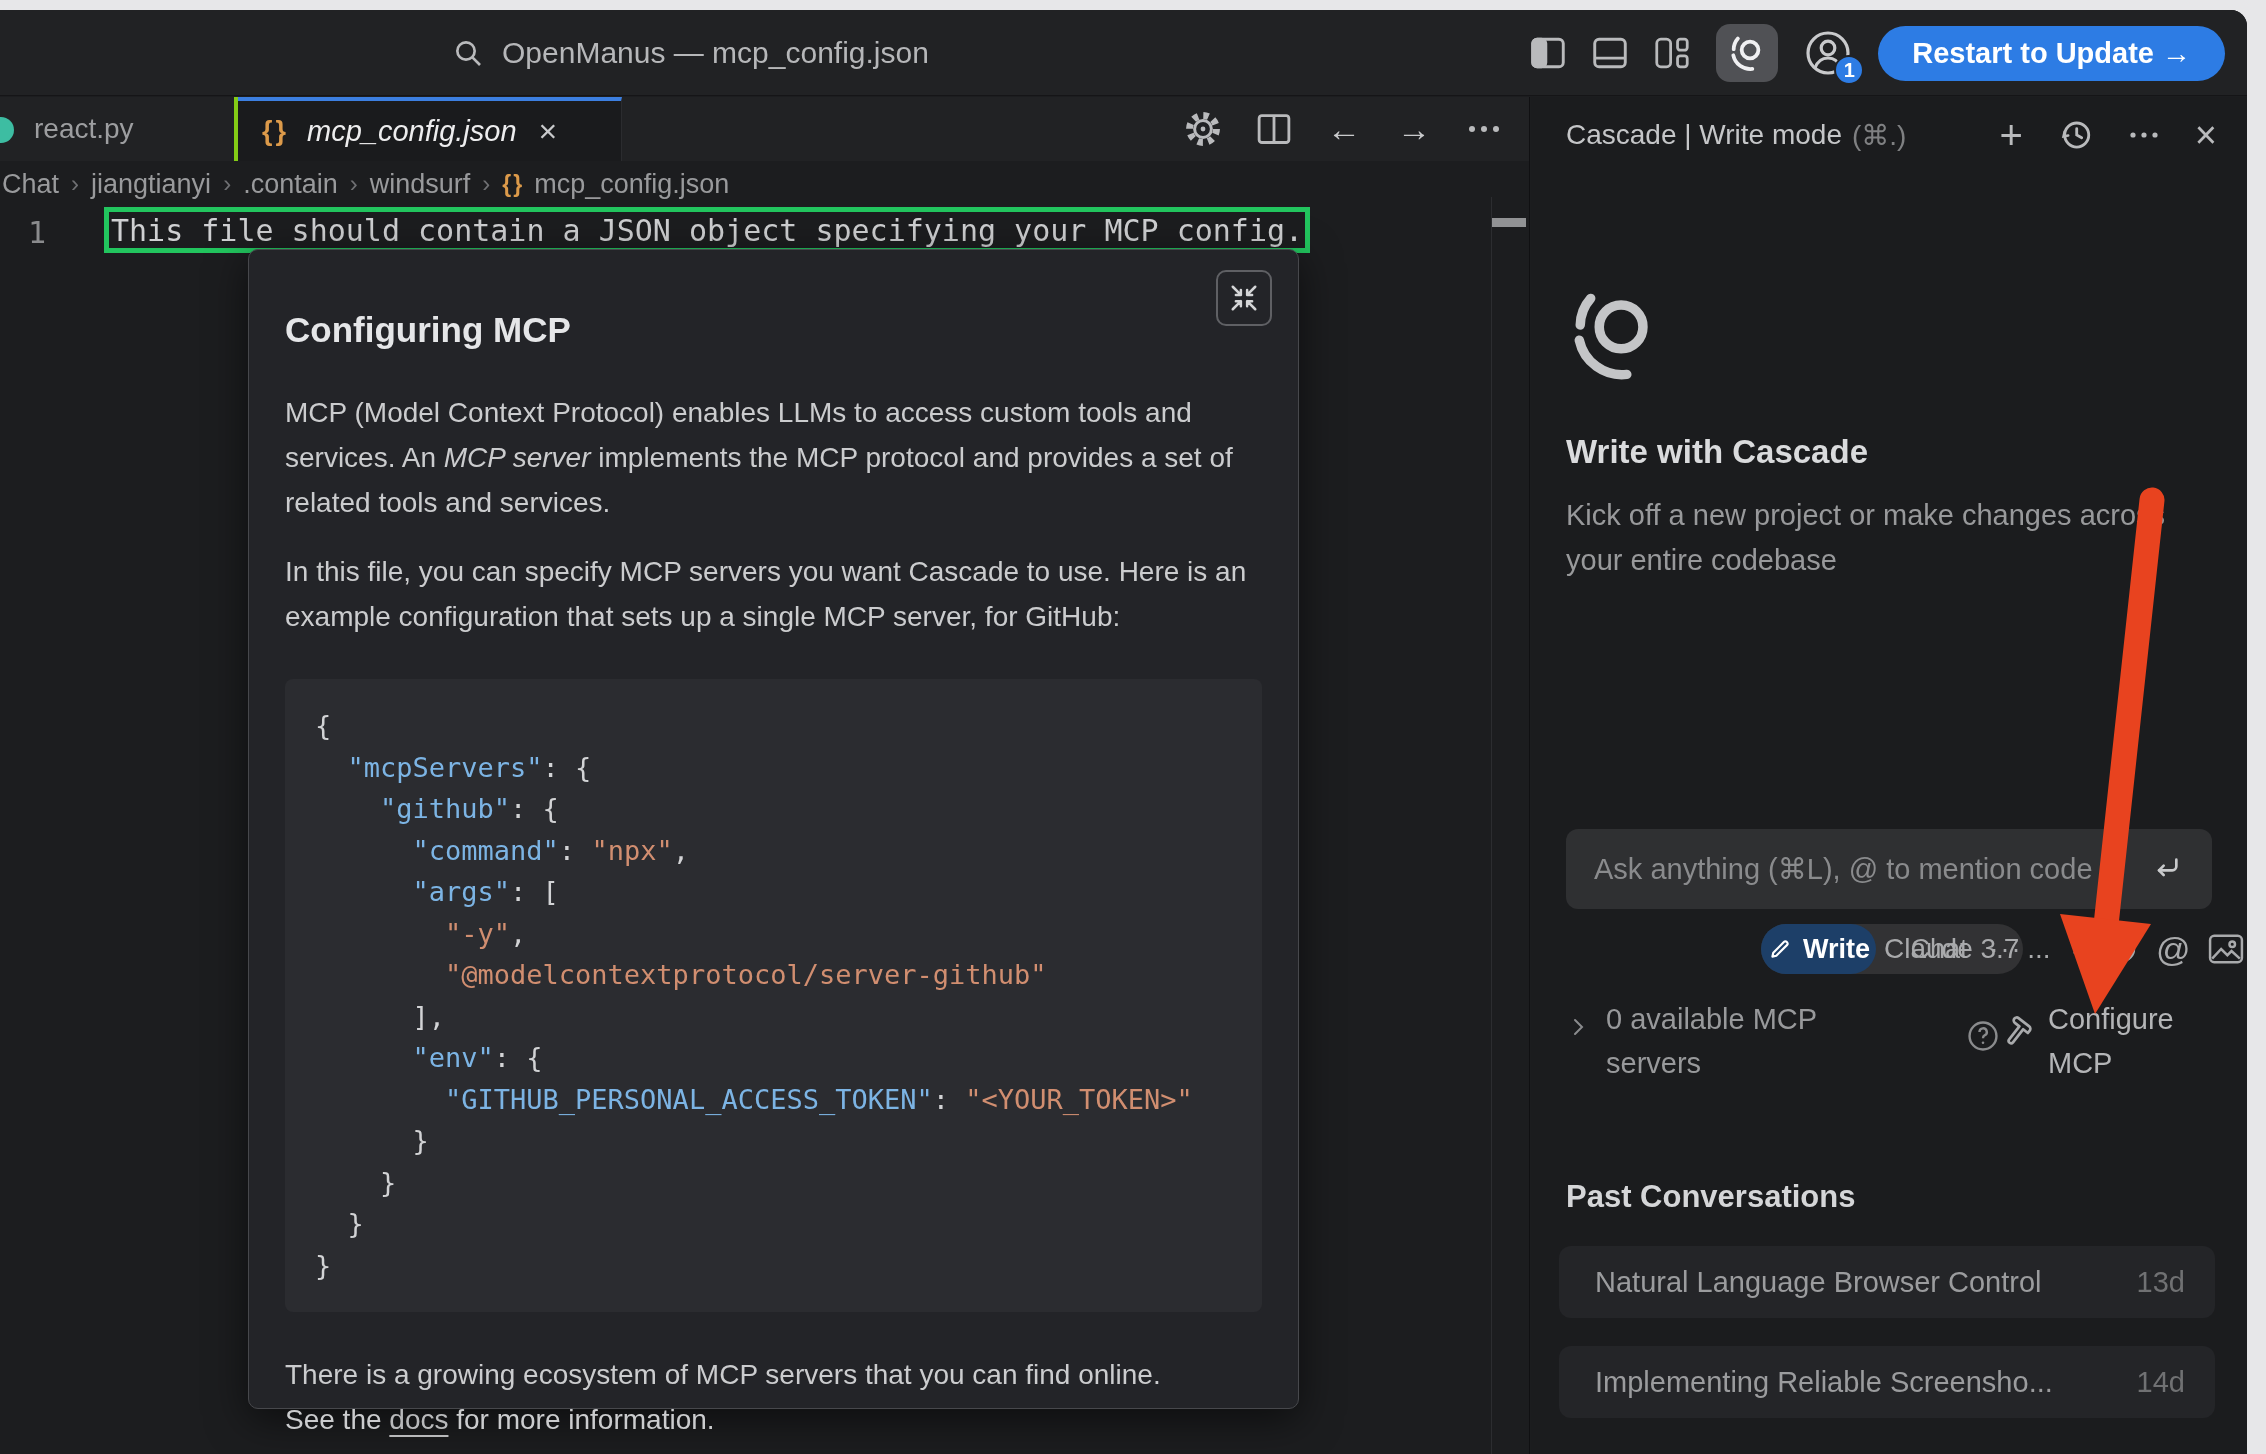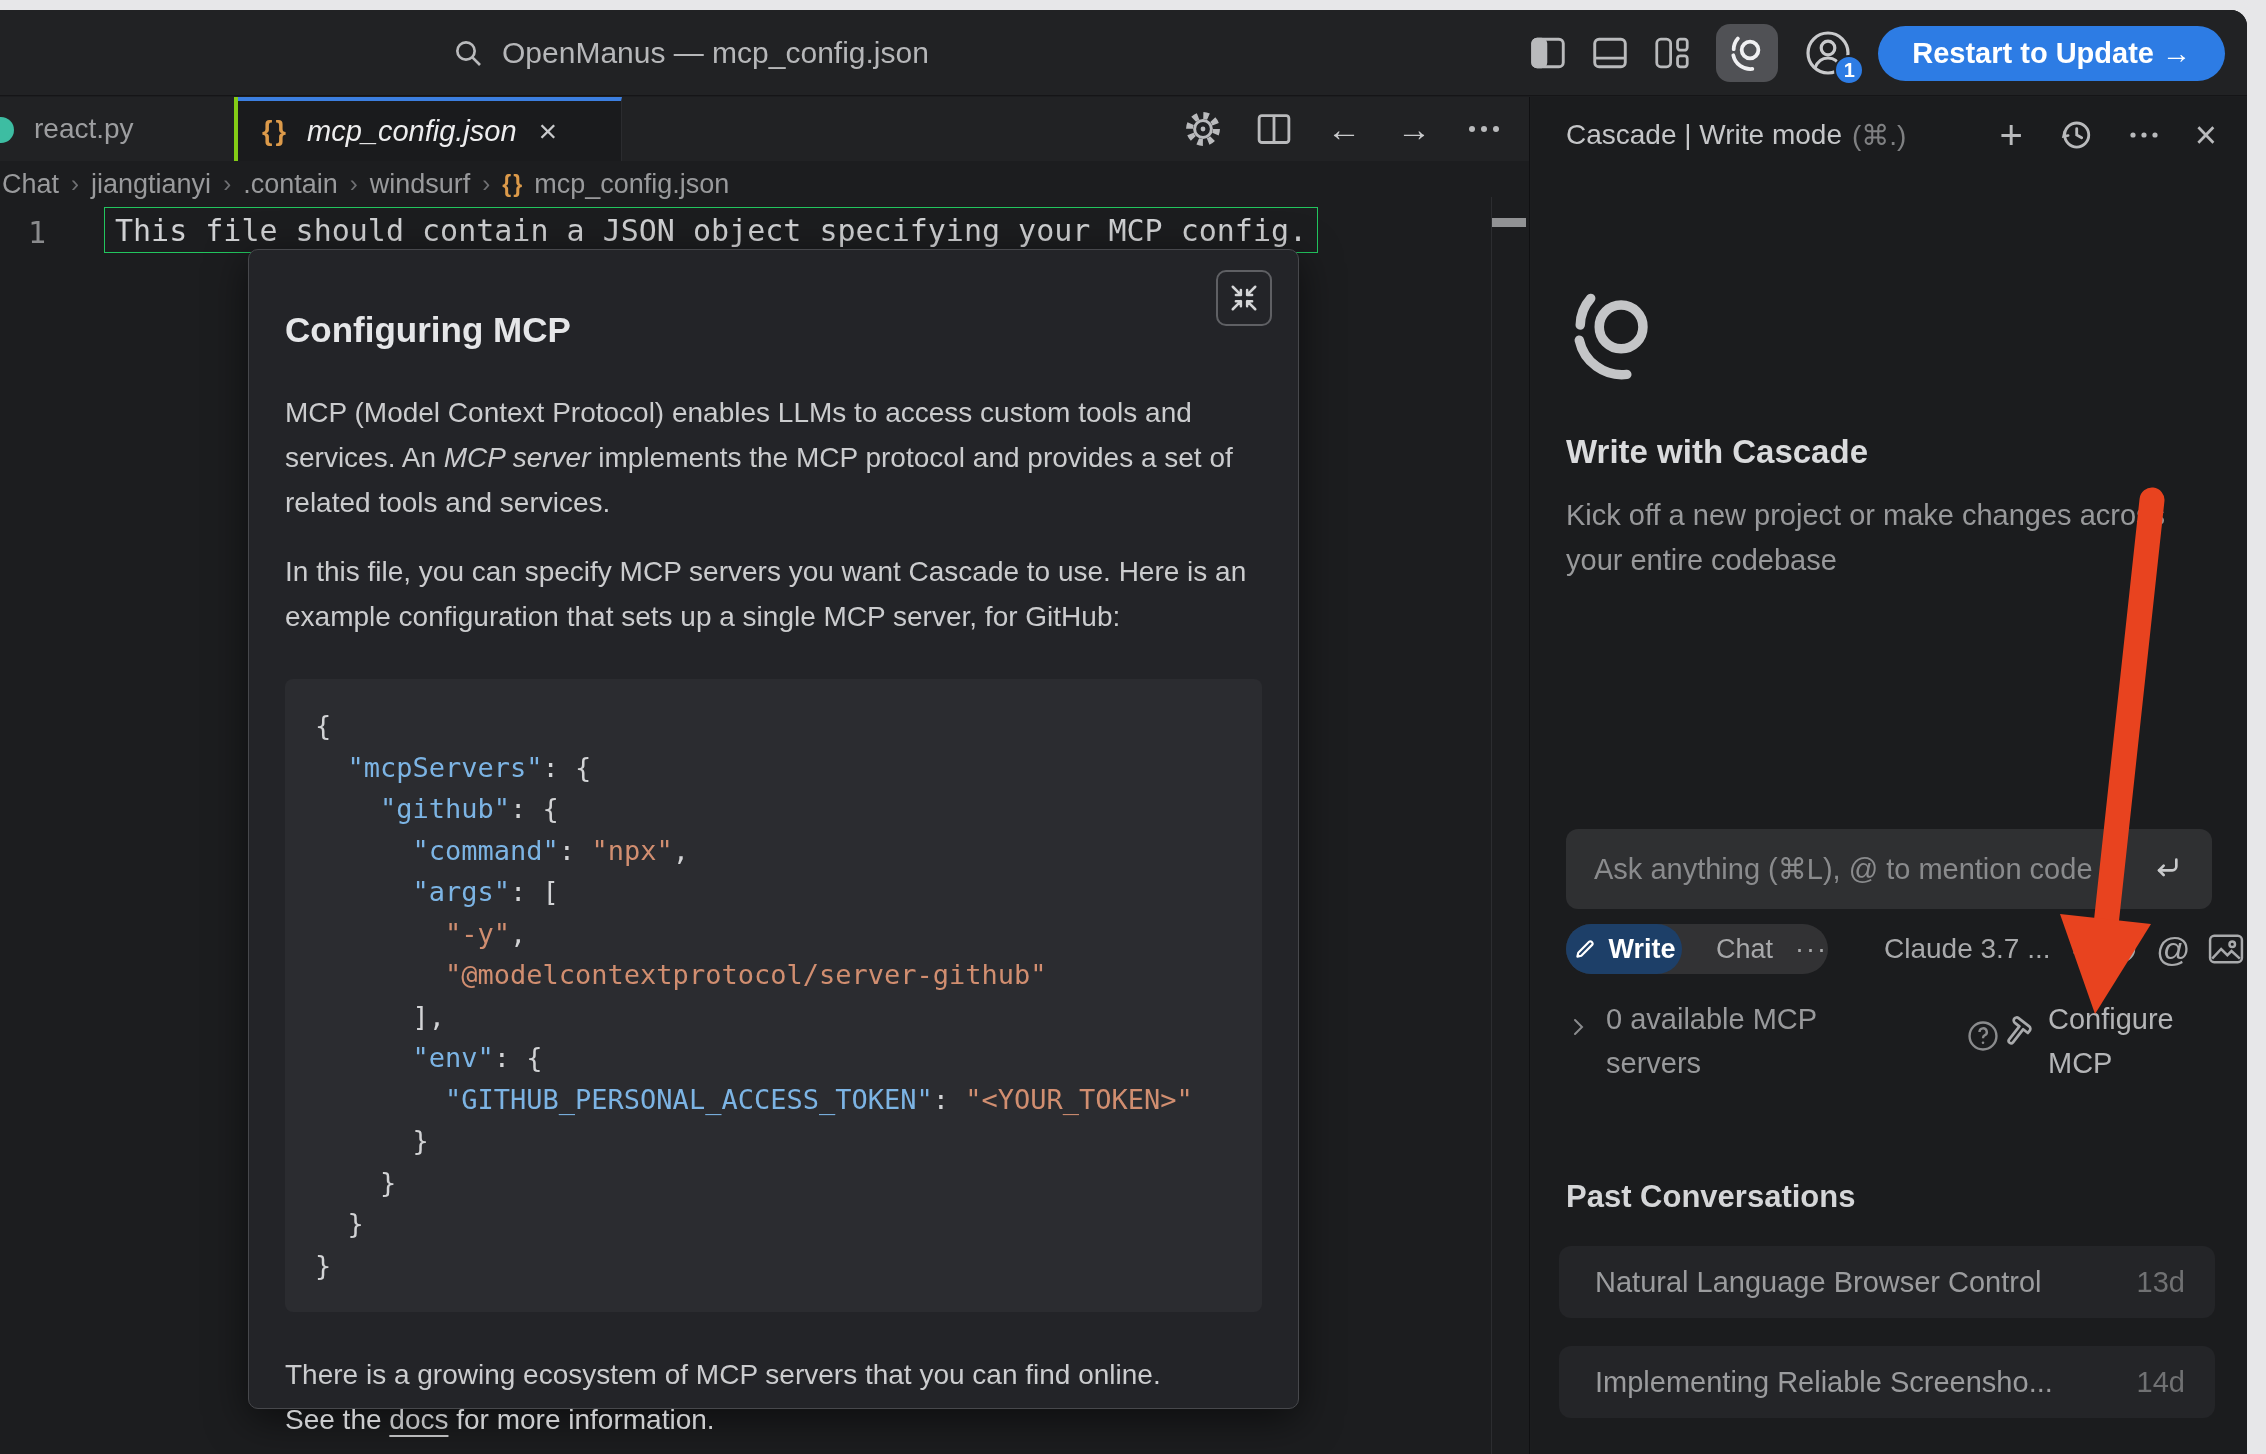--- a/index.html
+++ b/index.html
@@ -29,21 +29,21 @@
   .tab-close { margin-left:22px; color:#c9cacc; font-size:32px; line-height:1; cursor:pointer; }
   .editor-actions { position:absolute; right:28px; top:0; height:64px; display:flex; align-items:center; gap:36px; color:#c9cacc; }
   .ea-arrow { font-size:34px; }
 
   .breadcrumb { position:absolute; left:2px; top:64px; height:46px; display:flex; align-items:center; font-size:27px; color:#999a9c; }
   .bc-item { cursor:pointer; }
   .bc-sep { margin:0 12px; color:#6f7073; font-size:24px; }
   .bc-braces { color:#dc9a4a; font-weight:bold; font-size:23px; letter-spacing:2px; margin-right:10px; }
 
   .gutter-num { position:absolute; left:28px; top:118px; font-family:"DejaVu Sans Mono", monospace; font-size:30px; color:#8a8b8d; }
-  .line1-box { position:absolute; left:104px; top:110px; height:46px; display:flex; align-items:center; padding:0 10px; border:1px solid #22c55e; font-family:"DejaVu Sans Mono", monospace; font-size:30px; color:#cfd0d2; white-space:nowrap; }
+  .line1-box { position:absolute; left:104px; top:110px; height:46px; display:flex; align-items:center; padding:0 2px; border:5px solid #22c55e; font-family:"DejaVu Sans Mono", monospace; font-size:30px; color:#cfd0d2; white-space:nowrap; }
   .scroll-line { position:absolute; left:1491px; top:100px; bottom:0; width:1px; background:#2c2d30; }
   .scroll-thumb { position:absolute; left:1492px; top:121px; width:34px; height:9px; background:#919294; }
 
   
   .popup { position:absolute; left:248px; top:239px; width:1051px; height:1160px; background:#232428; border:1px solid #47484c; border-radius:10px; box-shadow:0 10px 40px rgba(0,0,0,.55); padding:60px 36px 0 36px; z-index:10; }
   .collapse-btn { position:absolute; top:20px; right:26px; width:56px; height:56px; border:2px solid #5f6064; border-radius:10px; background:transparent; display:flex; align-items:center; justify-content:center; cursor:pointer; color:#d4d5d7; }
   .popup h2 { color:#e5e6e8; font-size:35px; font-weight:bold; margin-bottom:40px; }
   .popup p { color:#cbccce; font-size:28px; line-height:45px; }
   .popup .para2 { margin-top:24px; }
   .popup em { font-style:italic; }
@@ -61,21 +61,21 @@
   .ph-icons { margin-left:auto; display:flex; align-items:center; gap:36px; color:#b9babc; }
   .ph-plus { font-size:40px; font-weight:300; line-height:1; }
   .ph-close { font-size:38px; line-height:1; }
   .cascade-logo { position:absolute; left:35px; top:190px; }
   .hero-title { position:absolute; left:35px; top:336px; color:#dadbdd; font-size:33px; font-weight:bold; }
   .hero-sub { position:absolute; left:35px; top:396px; width:600px; color:#98999b; font-size:29px; line-height:45px; }
   .ask-box { position:absolute; left:35px; top:732px; width:646px; height:80px; background:#2f3032; border-radius:12px; display:flex; align-items:center; }
   .ask-input { flex:1; margin-left:28px; background:transparent; border:none; outline:none; color:#d0d1d3; font-size:29px; font-family:inherit; }
   .ask-input::placeholder { color:#8a8b8d; }
   .ask-return { margin-right:28px; color:#c9cacc; display:flex; }
-  .toggle-row { position:absolute; left:35px; top:827px; right:30px; height:50px; display:flex; align-items:center; }
+  .toggle-row { position:absolute; left:35px; top:827px; right:30px; height:50px; display:flex; align-items:center;justify-content:center; }
   .mode-group { display:flex; align-items:center; width:262px; height:50px; background:#323234; border-radius:25px; }
   .mode-write { display:flex; align-items:center; justify-content:center; gap:10px; width:128px; height:50px; background:#1d3f68; border-radius:25px; color:#fff; font-size:27px; font-weight:bold; cursor:pointer; }
   .mode-chat { margin-left:34px; color:#a8a9ab; font-size:27px; cursor:pointer; }
   .mode-dots { margin-left:22px; color:#a8a9ab; font-size:27px; letter-spacing:2px; cursor:pointer; }
   .model-sel { position:absolute; left:318px; color:#a9aaac; font-size:28px; cursor:pointer; }
   .tr-icon { position:absolute; color:#a9aaac; display:flex; cursor:pointer; }
   .mcp-row { position:absolute; left:35px; top:900px; right:30px; height:96px; }
   .mcp-left { position:absolute; left:0; top:0; display:flex; gap:16px; cursor:pointer; }
   .mcp-chevron { margin-top:18px; color:#8a8b8d; display:flex; }
   .mcp-text { color:#98999b; font-size:29px; line-height:44px; }

